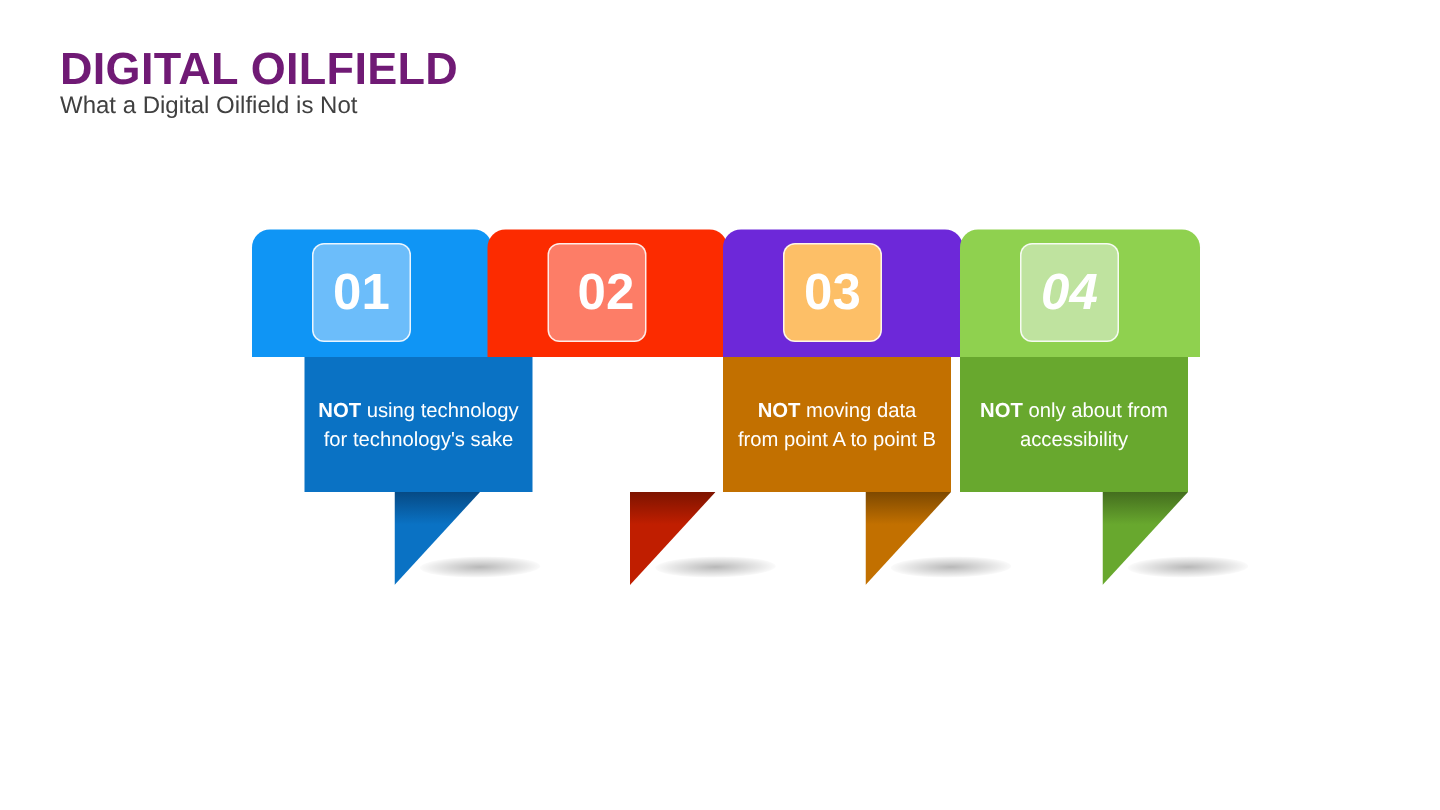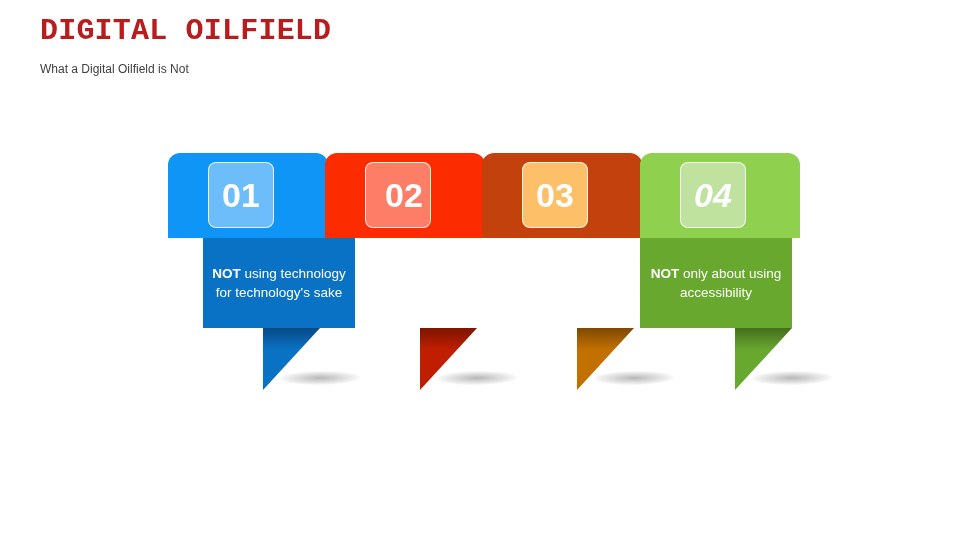--- a/index.html
+++ b/index.html
@@ -1,18 +1,18 @@
 <!DOCTYPE html>
 <html><head>
 <meta charset="utf-8">
 <style>
   html,body{margin:0;padding:0;}
   body{width:960px;height:540px;background:#ffffff;position:relative;overflow:hidden;font-family:"Liberation Sans","DejaVu Sans",sans-serif;}
-  .title{position:absolute;left:40px;top:14px;font-size:30px;font-weight:bold;color:#b91c1c;letter-spacing:0.2px;font-family:Liberation Mono, monospace;}
-  .subtitle{position:absolute;left:40px;top:62px;font-size:12px;color:#404040;}
+  .title{position:absolute;left:40px;top:30px;font-size:30px;font-weight:bold;color:#701a75;letter-spacing:0.2px;}
+  .subtitle{position:absolute;left:40px;top:62px;font-size:16px;color:#404040;}
   .card{position:absolute;top:153px;width:152px;height:240px;}
   .head{position:absolute;left:0;top:0;width:160px;height:85px;border-radius:12px 12px 0 0;}
   .num{position:absolute;left:40px;top:9px;width:66px;height:66px;border-radius:8px;border:1.5px solid rgba(255,255,255,0.85);box-sizing:border-box;display:flex;align-items:center;justify-content:center;color:#fff;font-weight:bold;font-size:34px;}
   .body{position:absolute;left:0;top:85px;width:152px;height:90px;display:flex;align-items:center;justify-content:center;text-align:center;color:#fff;font-size:13.5px;line-height:19px;padding:0 8px;box-sizing:border-box;}
   .body b{font-weight:bold;}
   .tail{position:absolute;left:95px;top:175px;width:57px;height:62px;}
   .shadow{position:absolute;left:112px;top:218px;width:80px;height:14px;border-radius:50%;background:radial-gradient(ellipse at center, rgba(0,0,0,0.28) 0%, rgba(0,0,0,0.08) 55%, rgba(0,0,0,0) 75%);transform:skewX(-25deg);}
 </style>
 </head>
 <body>
@@ -50,41 +50,44 @@
           <stop offset="0" stop-color="#7d1400"></stop>
           <stop offset="0.35" stop-color="#c01e00"></stop>
         </linearGradient>
       </defs>
       <polygon points="0,0 57,0 0,62" fill="url(#g1)"></polygon>
     </svg>
 </div>
 
 <div class="card" id="card2" style="left:482px">
   <div class="shadow"></div>
-  <div class="head" style="background: #c2410c;">
+  <div class="head" style="background: #6d28d9;">
       <div class="num" style="background: rgb(253, 191, 103);">03</div>
+    </div>
+  <div class="body" style="background: rgb(194, 112, 0);">
+      <div><b>NOT</b><span> moving data from point A to point B</span></div>
     </div>
   <svg class="tail" viewBox="0 0 57 62">
       <defs>
         <linearGradient id="g2" x1="0" y1="0" x2="0" y2="1">
           <stop offset="0" stop-color="#7e4900"></stop>
           <stop offset="0.35" stop-color="#c27000"></stop>
         </linearGradient>
       </defs>
       <polygon points="0,0 57,0 0,62" fill="url(#g2)"></polygon>
     </svg>
 </div>
 
 <div class="card" id="card3" style="left:640px">
   <div class="shadow"></div>
   <div class="head" style="background: rgb(143, 209, 79); font-style: italic;">
       <div class="num" style="background: rgb(191, 227, 159);">04</div>
     </div>
   <div class="body" style="background: rgb(104, 168, 46);">
-      <div><b>NOT</b><span> only about using accessibility</span></div>
+      <div><b>NOT</b><span> only about from accessibility</span></div>
     </div>
   <svg class="tail" viewBox="0 0 57 62">
       <defs>
         <linearGradient id="g3" x1="0" y1="0" x2="0" y2="1">
           <stop offset="0" stop-color="#446e1e"></stop>
           <stop offset="0.35" stop-color="#68a82e"></stop>
         </linearGradient>
       </defs>
       <polygon points="0,0 57,0 0,62" fill="url(#g3)"></polygon>
     </svg>

